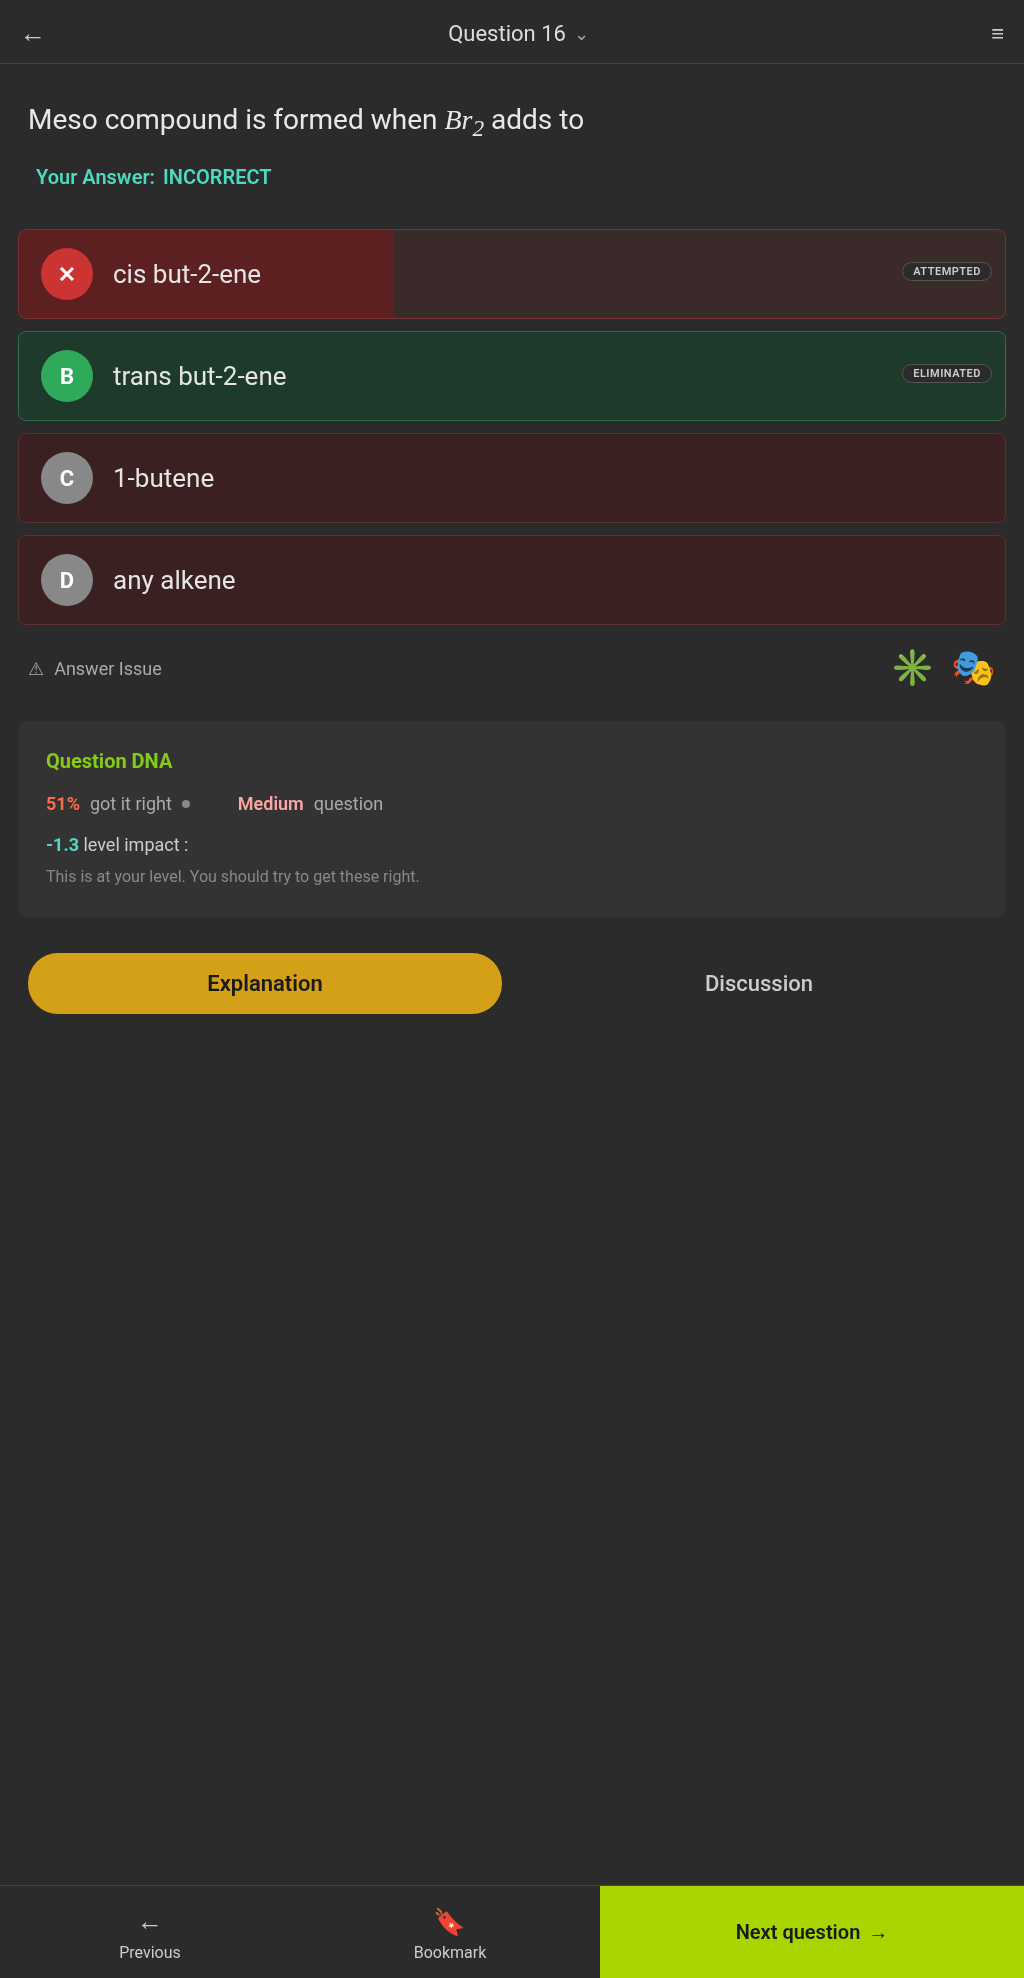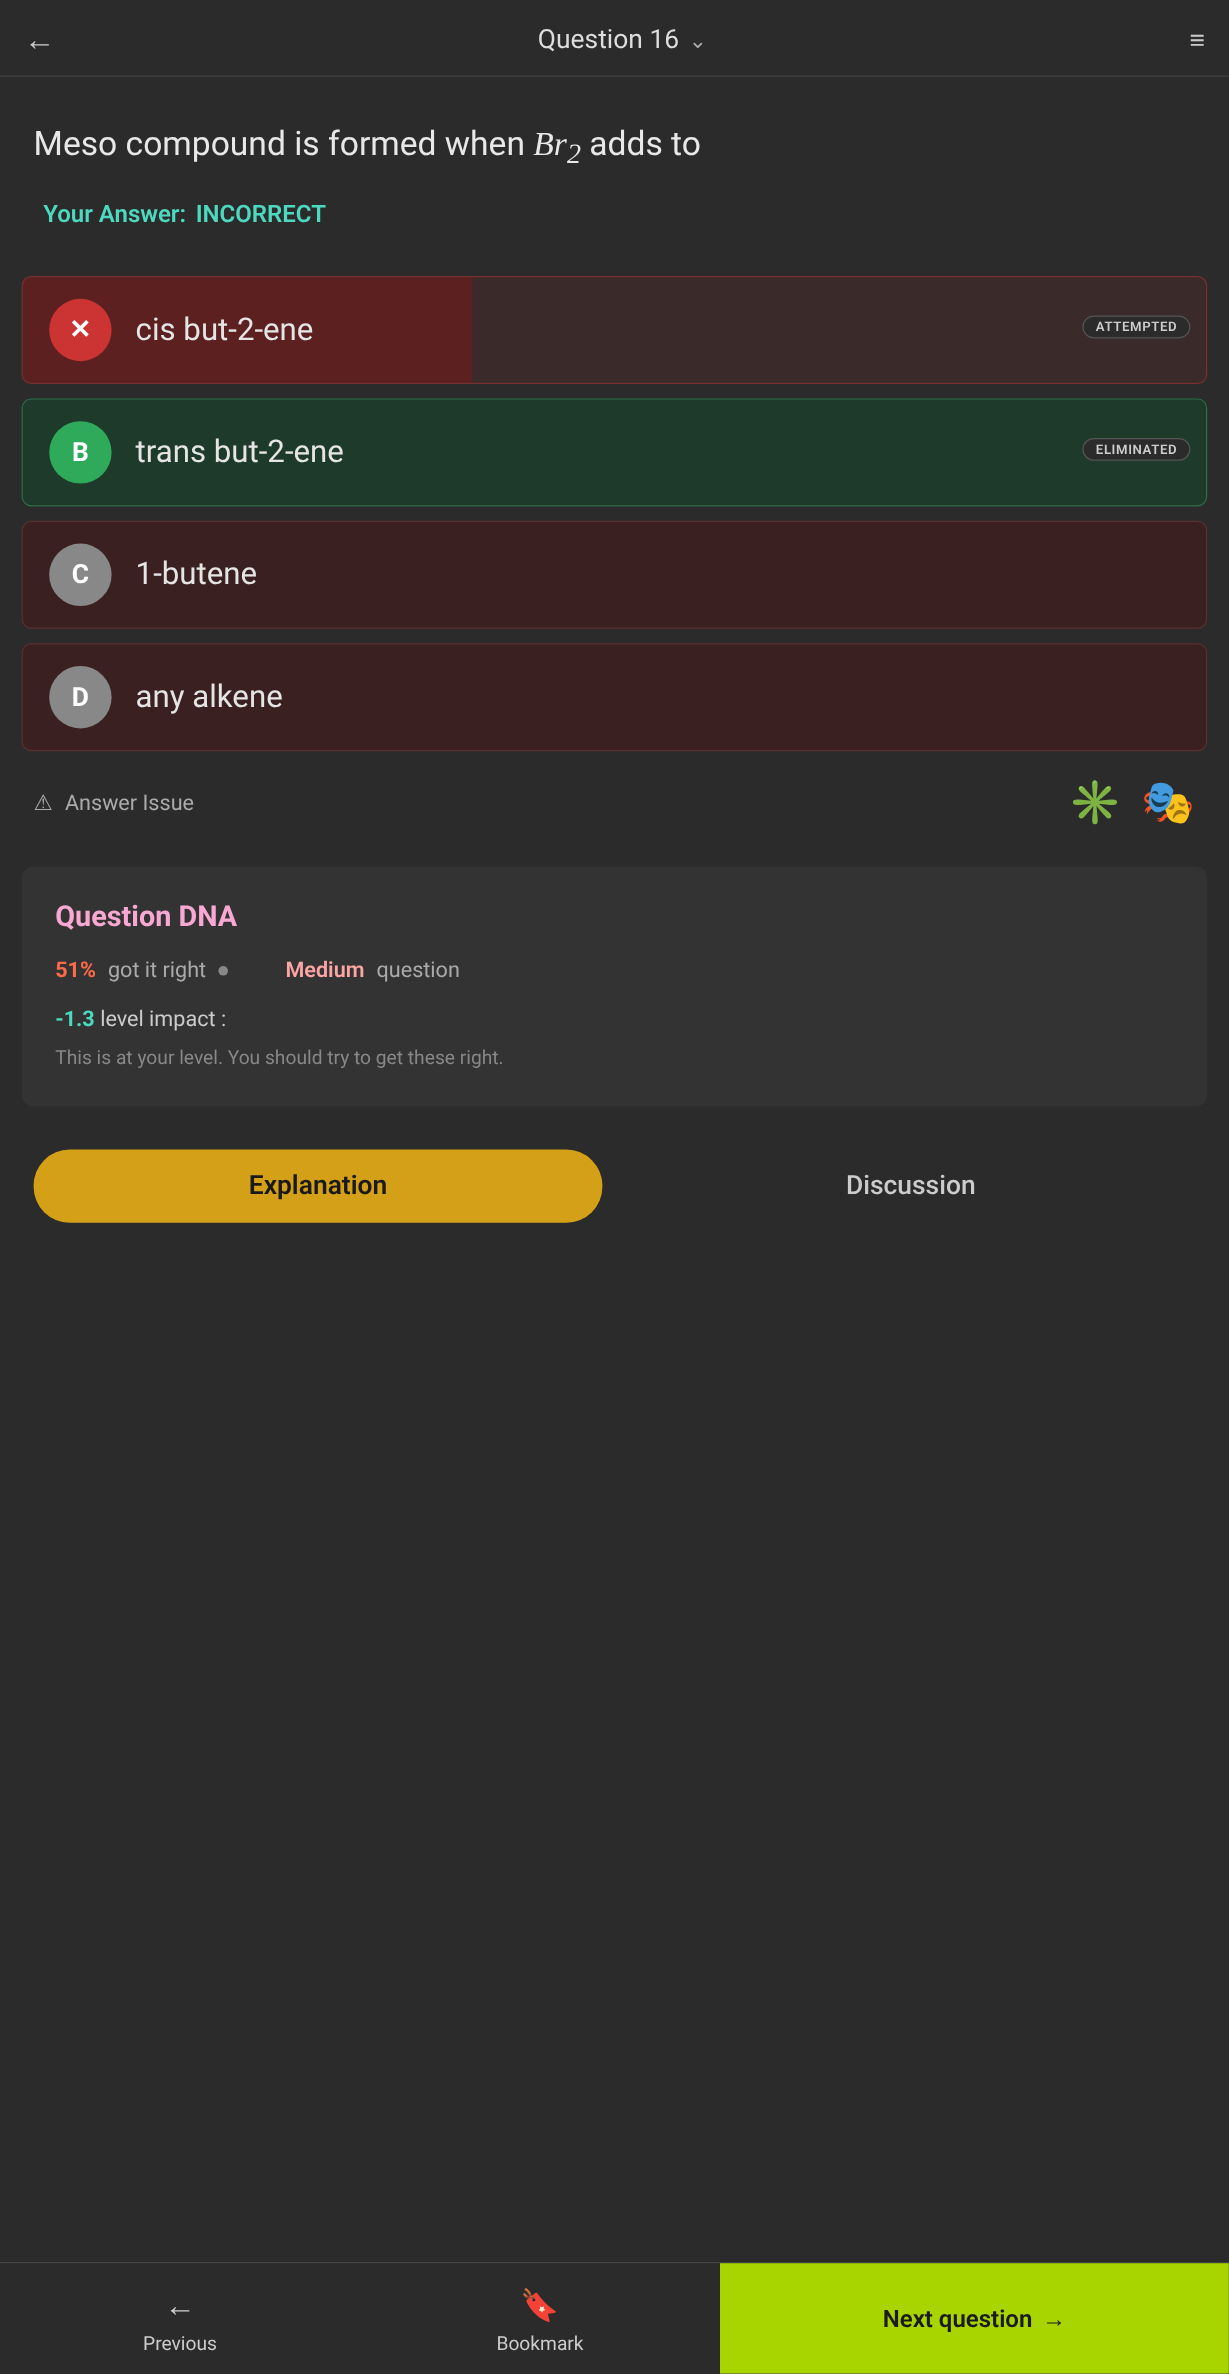--- a/index.html
+++ b/index.html
@@ -202,23 +202,23 @@
     }
 
     
     .dna-section {
       margin: 10px 18px 20px;
       background: #333;
       border-radius: 10px;
       padding: 28px 28px;
     }
     .dna-title {
-      font-size: 24px;
+      font-size: 20px;
       font-weight: 700;
-      color: #f9a8d4;
+      color: #84cc16;
       margin-bottom: 20px;
     }
     .dna-stats {
       font-size: 18px;
       color: #aaa;
       margin-bottom: 20px;
       display: flex;
       align-items: center;
       gap: 10px;
     }

